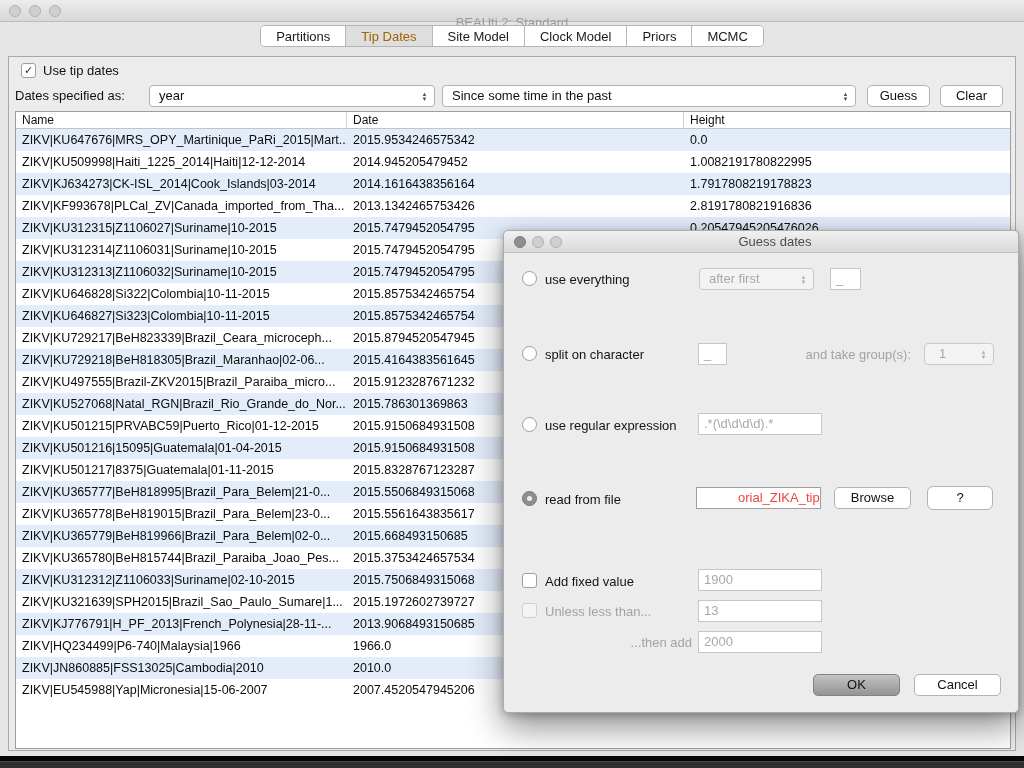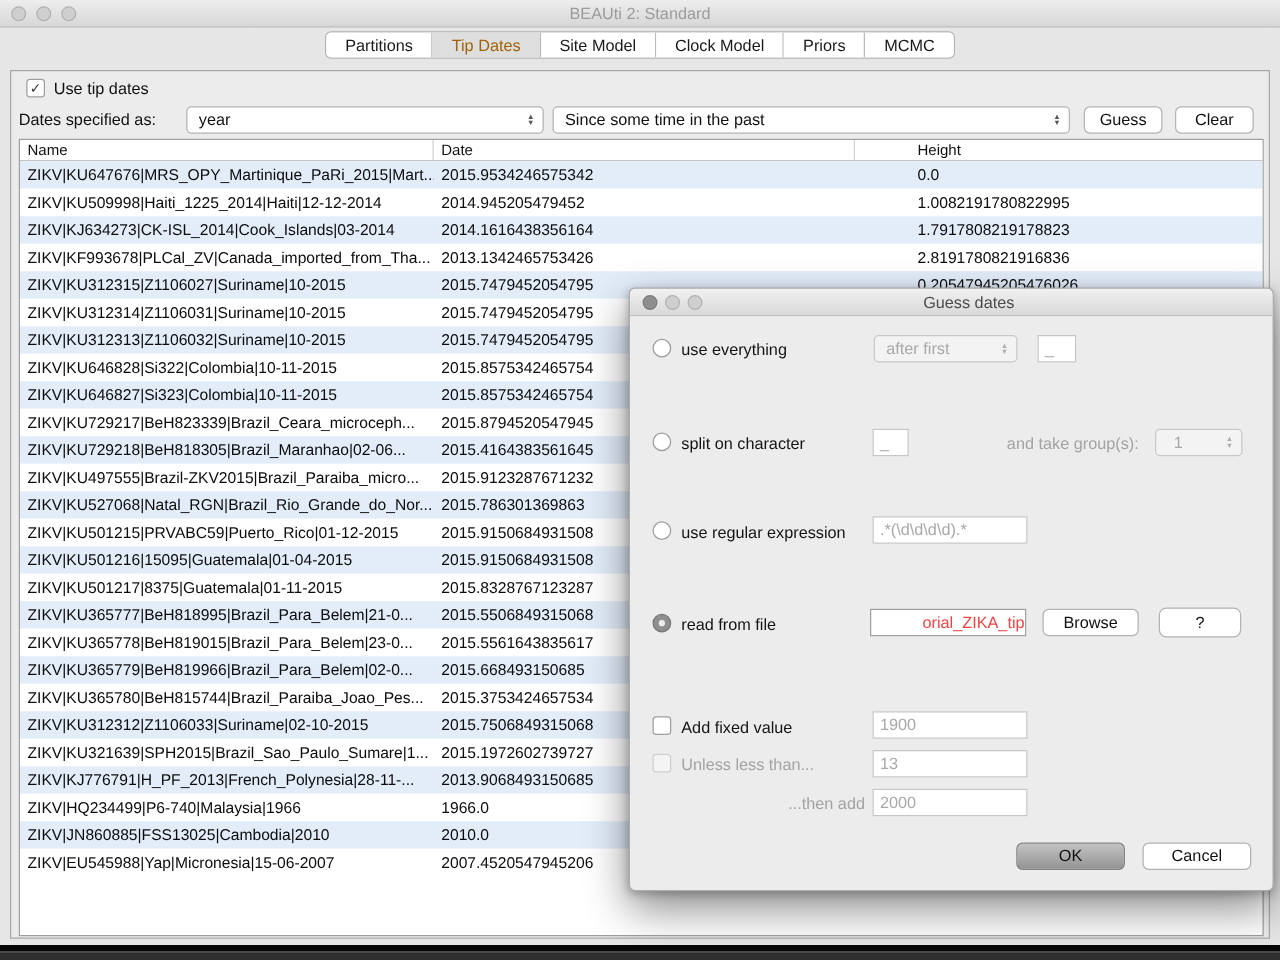--- a/index.html
+++ b/index.html
@@ -5,21 +5,21 @@
   * { margin:0; padding:0; box-sizing:border-box; }
   html,body { width:1024px; height:768px; overflow:hidden; }
   body { font-family:"Liberation Sans", sans-serif; background:#2a2a2a; position:relative; }
 
   
   .window { position:absolute; left:0; top:0; width:1024px; height:756px; background:#e6e6e6; }
   .titlebar { position:absolute; left:0; top:0; width:100%; height:22px;
               background:linear-gradient(#ededed,#d7d7d7); border-bottom:1px solid #bcbcbc; }
   .traffic { position:absolute; left:9px; top:5px; display:flex; gap:8px; }
   .light { width:12px; height:12px; border-radius:50%; background:#cfcfcf; border:1px solid #b1b1b1; }
-  .title-text { text-align:center; line-height:21px; font-size:13px; color:#9b9b9b; }
+  .title-text { text-align:center; line-height:21px; font-size:13px; color:#9b9b9b;margin-top:12px; }
 
   .tabbar { position:absolute; left:0; top:25px; width:100%; display:flex; justify-content:center; }
   .tabs { display:flex; height:22px; border:1px solid #b3b3b3; border-radius:5px; overflow:hidden; background:#fff; }
   .tab { padding:0 15px; line-height:21px; font-size:13px; color:#1a1a1a; background:#fff; border-right:1px solid #b9b9b9; }
   .tab:last-child { border-right:none; }
   .tab.selected { background:#dedede; color:#a16207; }
 
   .panel { position:absolute; left:8px; top:56px; width:1008px; height:695px;
            background:#ececec; border:1px solid #a8a8a8; }
 
@@ -44,21 +44,21 @@
 
   
   .table { position:absolute; left:6px; top:54px; width:996px; height:638px;
            background:#fff; border:1px solid #9e9e9e; overflow:hidden; }
   .thead { display:flex; height:17px; border-bottom:1px solid #c4c4c4; background:#fff; }
   .thead .cell { font-size:12px; color:#111; border-right:1px solid #d2d2d2; line-height:16px; }
   .thead .cell:last-child { border-right:none; }
   .cell { padding-left:6px; white-space:nowrap; overflow:hidden; }
   .c-name { width:331px; }
   .c-date { width:337px; }
-  .c-height { flex:1;margin-left:44px; }
+  .c-height { flex:1; }
   .trow { display:flex; height:22px; align-items:center; font-size:12.5px; color:#0c0c0c; background:#fff; }
   .trow.odd { background:#e3edfa; }
 
   
   .dialog { position:absolute; left:503px; top:230px; width:516px; height:483px;
             background:#ececec; border:1px solid #ababab; border-radius:5px;
             box-shadow:0 14px 34px rgba(0,0,0,.45), 0 2px 8px rgba(0,0,0,.25); }
   .dlg-titlebar { position:absolute; left:0; top:0; width:100%; height:22px;
             background:linear-gradient(#f1f1f1,#d9d9d9); border-bottom:1px solid #c0c0c0;
             border-radius:5px 5px 0 0;padding-left:28px; }

